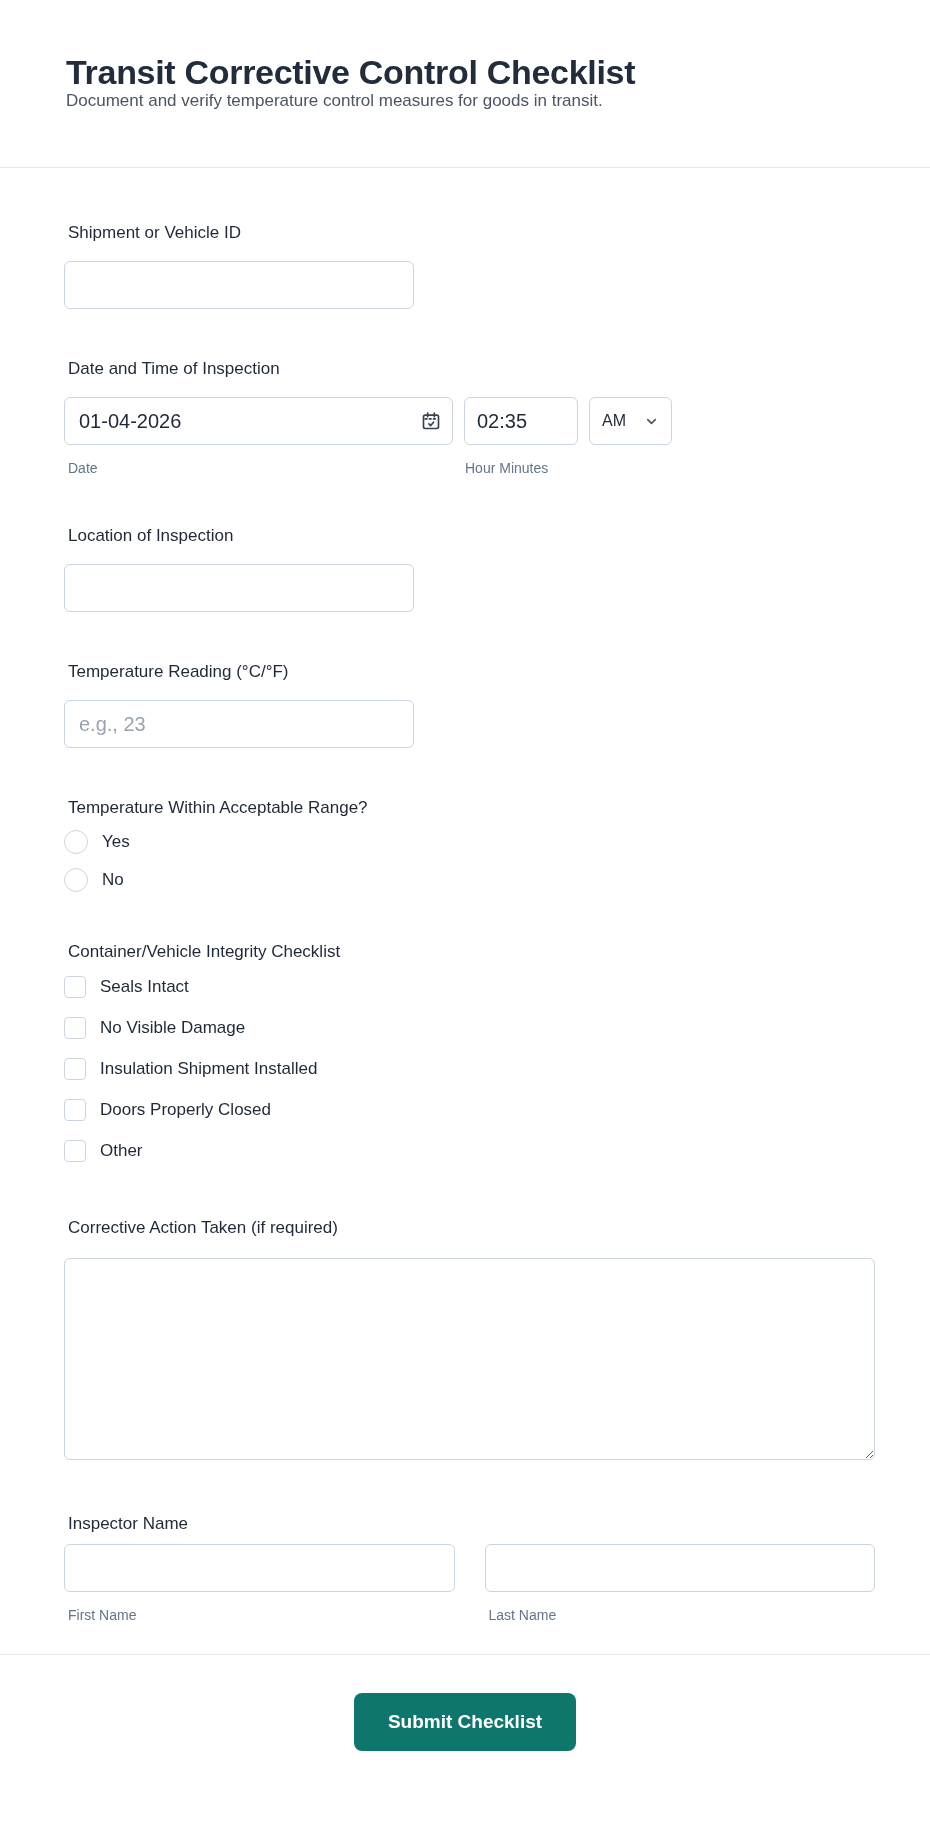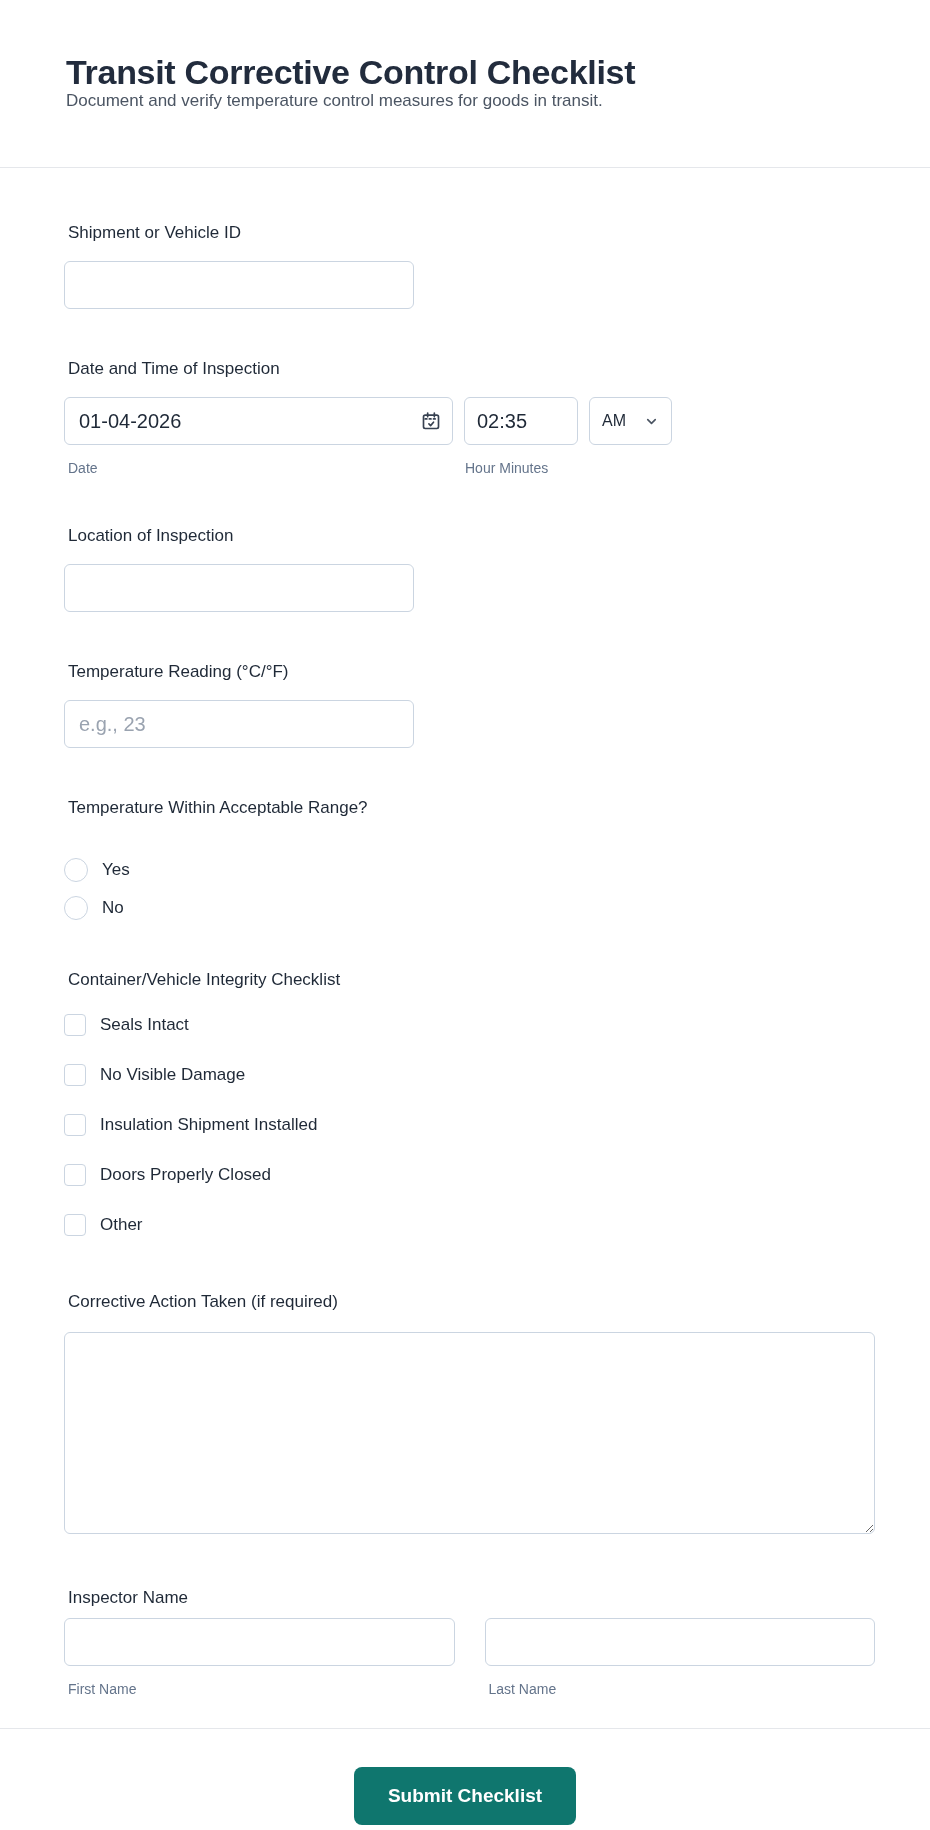--- a/index.html
+++ b/index.html
@@ -52,22 +52,22 @@
     padding: 0 12px; font-size: 16px; color: #1f2937; cursor: pointer;
   }
   .chevron-down-icon { width: 15px; height: 15px; color: #4b5563; }
 
   .helper-row { display: flex; margin-top: 16px; font-size: 14px; line-height: 15px; color: #64748b; }
   .helper-date { margin-left: 4px; width: 397px; }
   .helper-hm { margin-left: 0; }
   .helper-name { font-size: 14px; line-height: 15px; color: #64748b; margin-top: 16px; margin-left: 4px; }
 
   
-  .options { margin-top: 40px; display: flex; flex-direction: column; gap: 14px; }
-  .options.checks { margin-top: 24px; gap: 28px; }
+  .options { margin-top: 12px; display: flex; flex-direction: column; gap: 14px; }
+  .options.checks { margin-top: 14px; gap: 19px; }
   .option-row { display: flex; align-items: center; cursor: pointer; }
   .radio-circle {
     appearance: none; -webkit-appearance: none;
     width: 24px; height: 24px; border: 1px solid #cbd5e1; border-radius: 50%;
     background: #fff; margin: 0; cursor: pointer; flex: 0 0 auto;
   }
   .checkbox-square {
     appearance: none; -webkit-appearance: none;
     width: 22px; height: 22px; border: 1px solid #cbd5e1; border-radius: 4px;
     background: #fff; margin: 0; cursor: pointer; flex: 0 0 auto;

